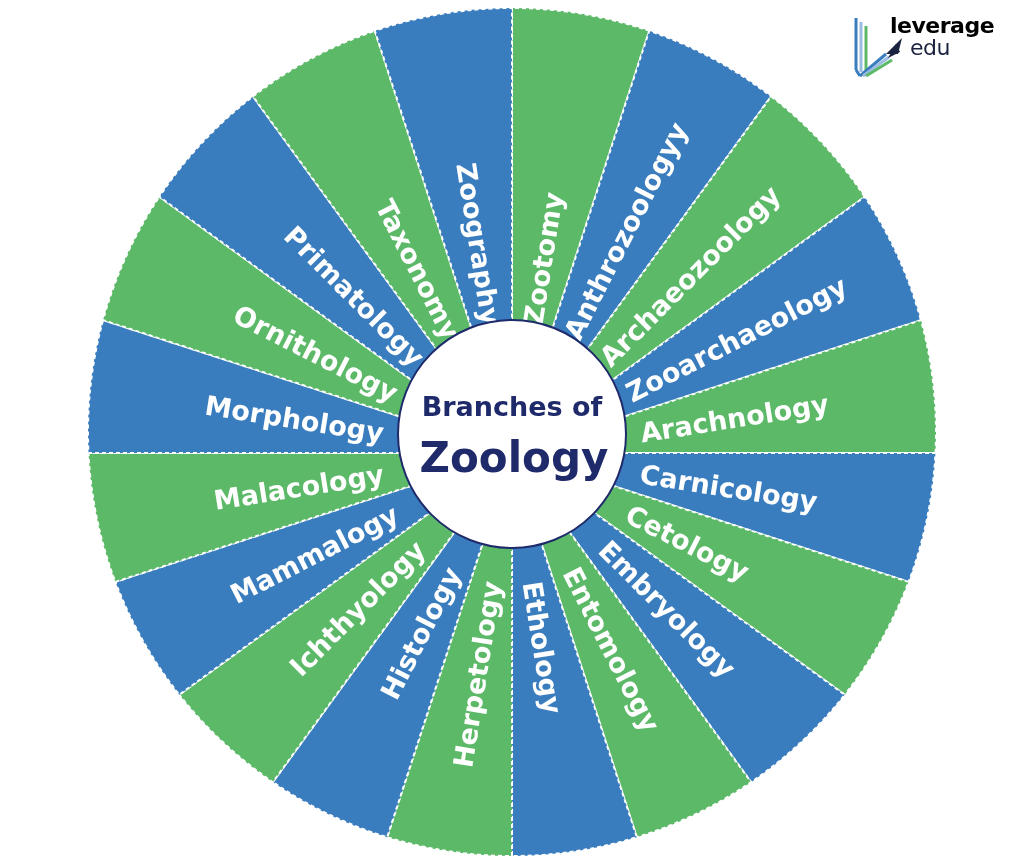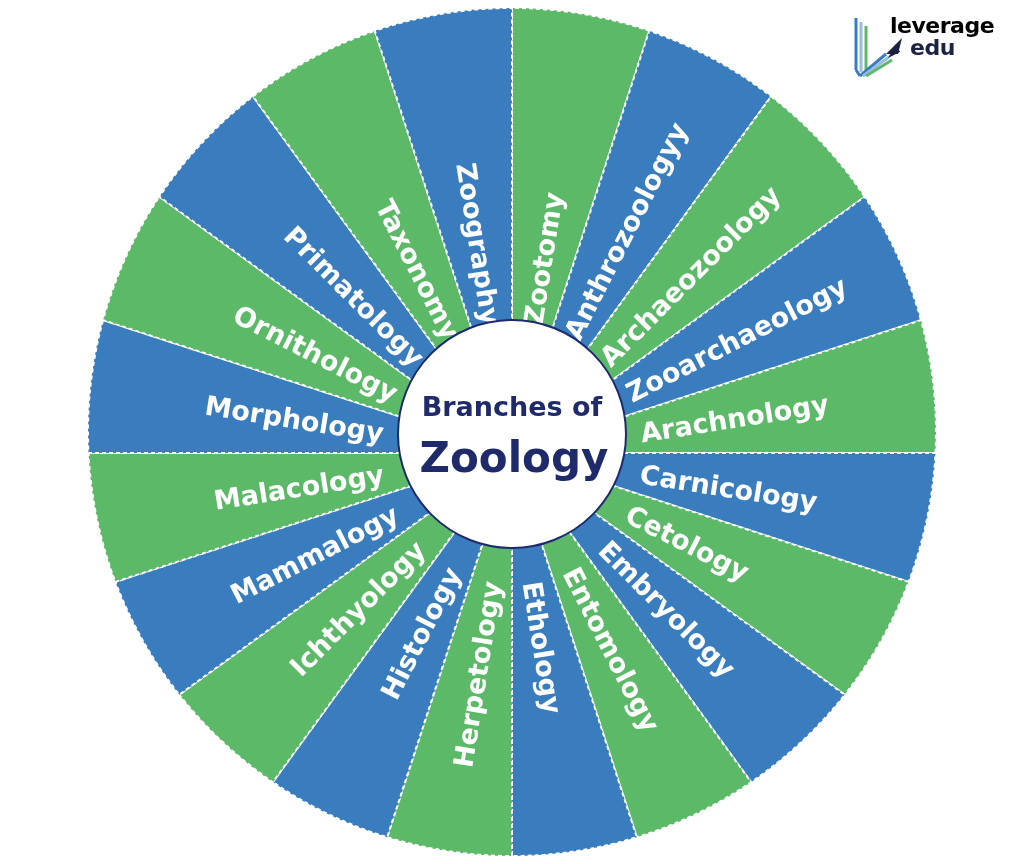--- a/index.html
+++ b/index.html
@@ -3,21 +3,21 @@
   <meta charset="utf-8">
   <style>
     html, body { margin: 0; padding: 0; background: #ffffff; }
     body { width: 1024px; height: 864px; position: relative; overflow: hidden; font-family: "DejaVu Sans", sans-serif; }
     #wheel { position: absolute; left: 0; top: 0; }
     .seg-label { font-family: "DejaVu Sans", sans-serif; font-weight: bold; font-size: 27px; fill: #ffffff; }
     .center-l1 { font-family: "DejaVu Sans", sans-serif; font-weight: bold; font-size: 27px; fill: #1f2a6b; }
     .center-l2 { font-family: "DejaVu Sans", sans-serif; font-weight: bold; font-size: 42px; fill: #1f2a6b; }
     .logo { position: absolute; left: 852px; top: 14px; width: 150px; height: 66px; }
     .logo-text1 { position: absolute; left: 38px; top: 0px; font-family: "DejaVu Sans", sans-serif; font-weight: bold; font-size: 22px; color: #000000; letter-spacing: -0.5px; line-height: 24px; }
-    .logo-text2 { position: absolute; left: 58px; top: 22px; font-family: "DejaVu Sans", sans-serif; font-weight: bold; font-size: 22px; color: #1b2340; letter-spacing: -0.5px; line-height: 24px; }
+    .logo-text2 { position: absolute; left: 58px; top: 22px; font-family: "DejaVu Sans", sans-serif; font-weight: normal; font-size: 22px; color: #1b2340; letter-spacing: -0.5px; line-height: 24px; }
   </style>
 </head>
 <body>
 
 <svg id="wheel" width="1024" height="864" viewBox="0 0 1024 864" xmlns="http://www.w3.org/2000/svg">
   <g id="segments">
       <path d="M512,453 L512,8 A424,424 0 0 1 649.1796040548231,30.804590964251076 Z" fill="#5cb968" stroke="#ffffff" stroke-width="2" stroke-dasharray="4 3"></path>
       <path d="M512,453 L649.1796040548231,30.804590964251076 A424,424 0 0 1 771.101409527314,96.37750435800763 Z" fill="#3a7dbf" stroke="#ffffff" stroke-width="2" stroke-dasharray="4 3"></path>
       <path d="M512,453 L771.101409527314,96.37750435800763 A424,424 0 0 1 864.7338190224962,196.72387941441025 Z" fill="#5cb968" stroke="#ffffff" stroke-width="2" stroke-dasharray="4 3"></path>
       <path d="M512,453 L864.7338190224962,196.72387941441025 A424,424 0 0 1 920.9720949270977,320.11691114855205 Z" fill="#3a7dbf" stroke="#ffffff" stroke-width="2" stroke-dasharray="4 3"></path>

